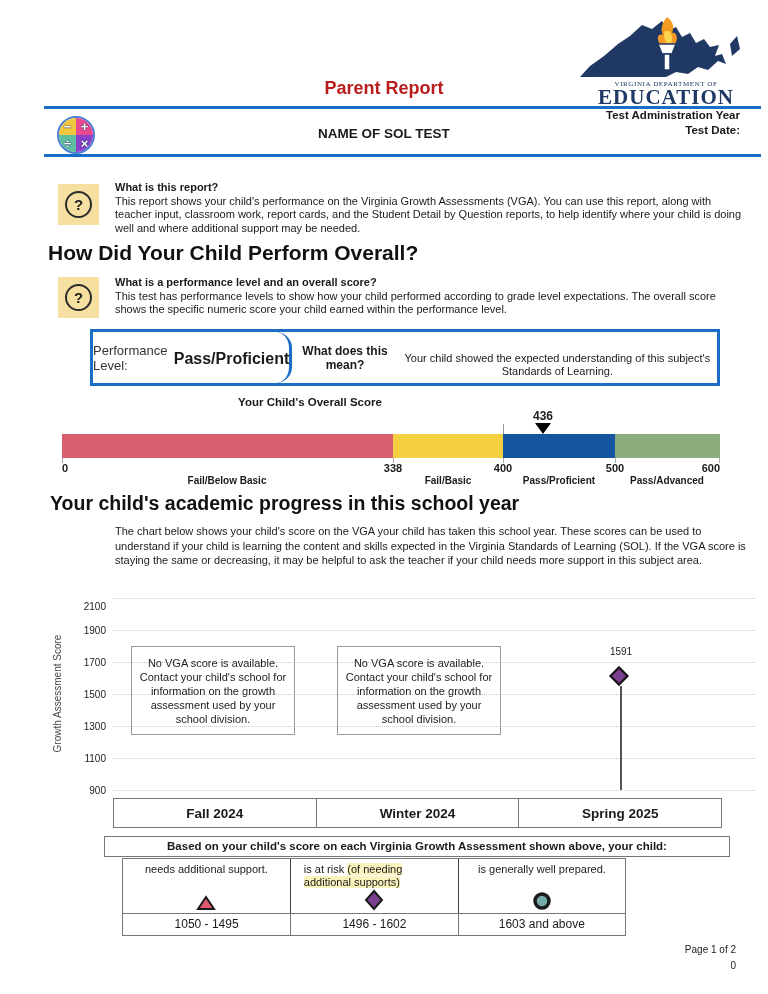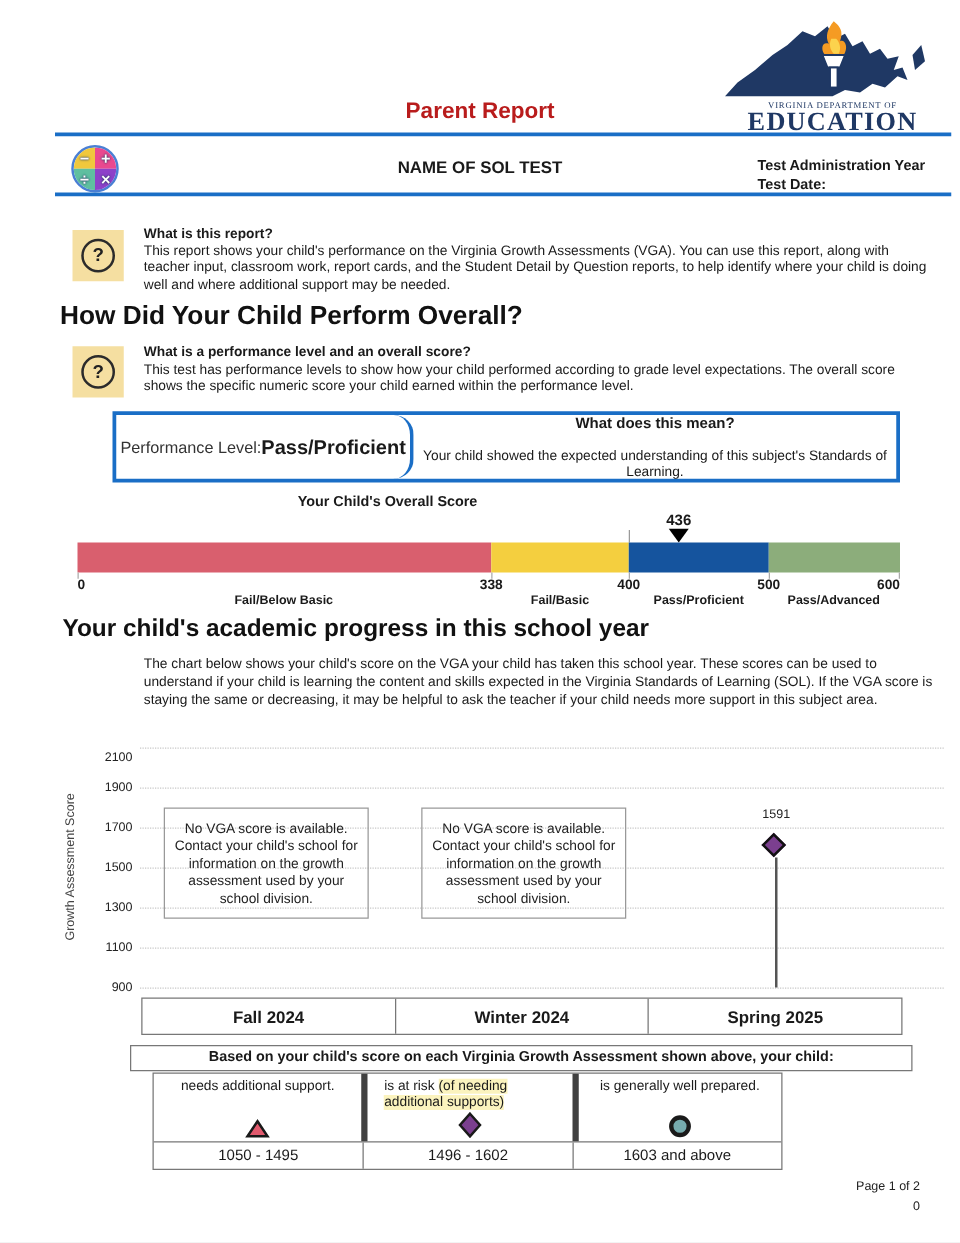--- a/index.html
+++ b/index.html
@@ -18,21 +18,21 @@
   .math-logo { position:absolute; top:116px; left:57px; width:38px; height:38px;
     border-radius:50%; border:2px solid #4a7fd4; overflow:hidden; display:grid;
     grid-template-columns:1fr 1fr; grid-template-rows:1fr 1fr; }
   .math-logo span { display:flex; align-items:center; justify-content:center;
     font-size:13px; font-weight:bold; color:#fff;
     text-shadow:0 0 1px #203864, 0 0 2px #203864; }
   .q-minus { background:#f0c83d; } .q-plus { background:#e9498f; }
   .q-div  { background:#5fbfa0; } .q-mult { background:#8d41c9; }
   .test-name { position:absolute; top:126px; left:0; width:768px; text-align:center;
     font-size:13.5px; font-weight:bold; }
-  .admin-block { position:absolute; top:126px; right:28px; 
+  .admin-block { position:absolute; top:108px; right:28px; text-align:right;
     font-size:11.5px; font-weight:bold; line-height:15px; }
   
   .q-icon { position:absolute; width:41px; height:41px; background:#f5dfa1;
     display:flex; align-items:center; justify-content:center; }
   .q-icon .ring { width:27px; height:27px; border:2px solid #2b2b2b; border-radius:50%;
     display:flex; align-items:center; justify-content:center;
     font-size:15px; font-weight:bold; color:#222; }
   .qi-1 { top:184px; left:58px; } .qi-2 { top:277px; left:58px; }
   .qtext { position:absolute; left:115px; width:634px; font-size:11px; line-height:13.5px; }
   .qt-1 { top:181px; } .qt-2 { top:276px; }
@@ -40,21 +40,21 @@
   .h1 { position:absolute; font-weight:bold; color:#111; }
   .h1-overall { top:241px; left:48px; font-size:21px; }
   .h1-progress { top:492px; left:50px; font-size:19.5px; }
   
   .perf-box { position:absolute; top:329px; left:90px; width:630px; height:57px;
     border:3px solid #1a6ec6; display:flex; }
   .perf-left { width:240px; border-right:3px solid #1a6ec6; display:flex;
     align-items:center; justify-content:center;border-radius:16px; }
   .perf-left .lbl { font-size:13px; color:#333; }
   .perf-left .val { font-size:16px; font-weight:bold; margin-top:2px; }
-  .perf-right { flex:1; display:flex; flex-direction:column; align-items:center;
+  .perf-right { flex:1; display:flex; flex-direction:row; align-items:center;
     justify-content:center; text-align:center; }
   .perf-right .mt { font-size:12px; font-weight:bold; }
   .perf-right .mb { font-size:11px; line-height:13px; width:386px; margin-top:14px; }
   .score-title { position:absolute; top:396px; left:0; width:620px; text-align:center;
     font-size:11.5px; font-weight:bold; }
   
   .scorebar-wrap { position:absolute; top:409px; left:62px; width:658px; height:82px; }
   .score-val { position:absolute; top:0; left:481px; transform:translateX(-50%);
     font-size:12px; font-weight:bold; }
   .score-marker { position:absolute; top:14px; left:481px; transform:translateX(-50%);
@@ -97,21 +97,21 @@
   .seasons .cell { flex:1; display:flex; align-items:center; justify-content:center;
     font-size:13.5px; font-weight:bold; }
   .seasons .cell + .cell { border-left:1px solid #777; }
   .based-row { position:absolute; top:836px; left:104px; width:626px; height:21px;
     border:1px solid #777; text-align:center; font-size:11.5px; font-weight:bold;
     line-height:19px; }
   .key-table { position:absolute; top:858px; left:122px; width:504px; border:1px solid #777; }
   .key-row1 { display:flex; height:54px; }
   .key-row2 { display:flex; height:22px; border-top:1px solid #777; }
   .kcell { position:relative; width:200px; font-size:11px; line-height:13px; padding-top:4px; }
-  .key-row1 .kcell + .kcell { border-left:5px solid #404040; }
+  .key-row1 .kcell + .kcell { border-left:1px solid #404040; }
   .key-row2 .kcell + .kcell { border-left:1px solid #777; }
   .kc-center { text-align:center; padding-left:8px; padding-right:8px; }
   .kc-left { text-align:left; padding-left:13px; padding-right:9px; }
   .hl { background:#fbf3be; }
   .kicon { position:absolute; bottom:2px; left:50%; transform:translateX(-50%); line-height:0; }
   .key-row2 .kcell { text-align:center; font-size:12px; line-height:20px; padding-top:0; }
   
   .pg-num { position:absolute; right:32px; text-align:right; font-size:10px; color:#222; }
   .pg-1 { top:944px; } .pg-0 { top:960px; }
 </style>

